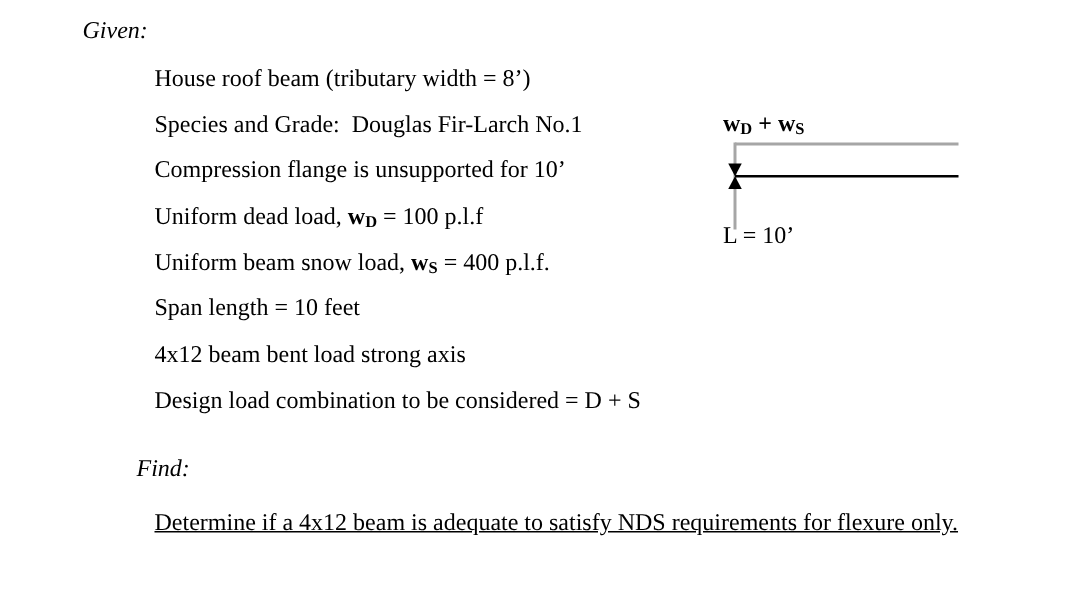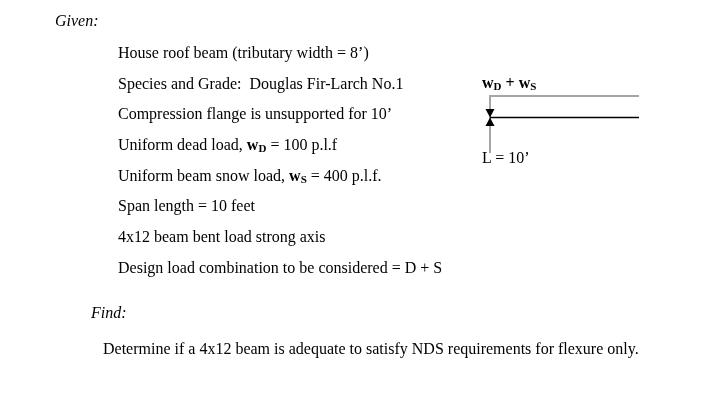--- a/index.html
+++ b/index.html
@@ -16,40 +16,41 @@
   .heading {
     position: absolute;
     left: 55px;
     font-style: italic;
     white-space: pre;
   }
   .given-heading { top: 12px; }
   .find-heading  { top: 304px; margin-left: 36px; }
   .given-list {
     position: absolute;
-    left: 118px;
+    left: 103px;
     top: 38px;
   }
   .line {
     margin: 0;
     height: 30.7px;
     line-height: 30.7px;
     white-space: pre;
   }
   .sym { font-weight: bold; text-align: center; }
   .sub {
     font-size: 11px;
     vertical-align: -2px;
     letter-spacing: 0;
   }
   .find-statement {
     position: absolute;
     left: 103px;
     top: 340px;
     white-space: pre;
+    text-decoration: underline;
   }
   .beam-svg {
     position: absolute;
     left: 482px;
     top: 76px;
   }
   .diag-label {
     position: absolute;
     left: 482px;
     width: 186px;

